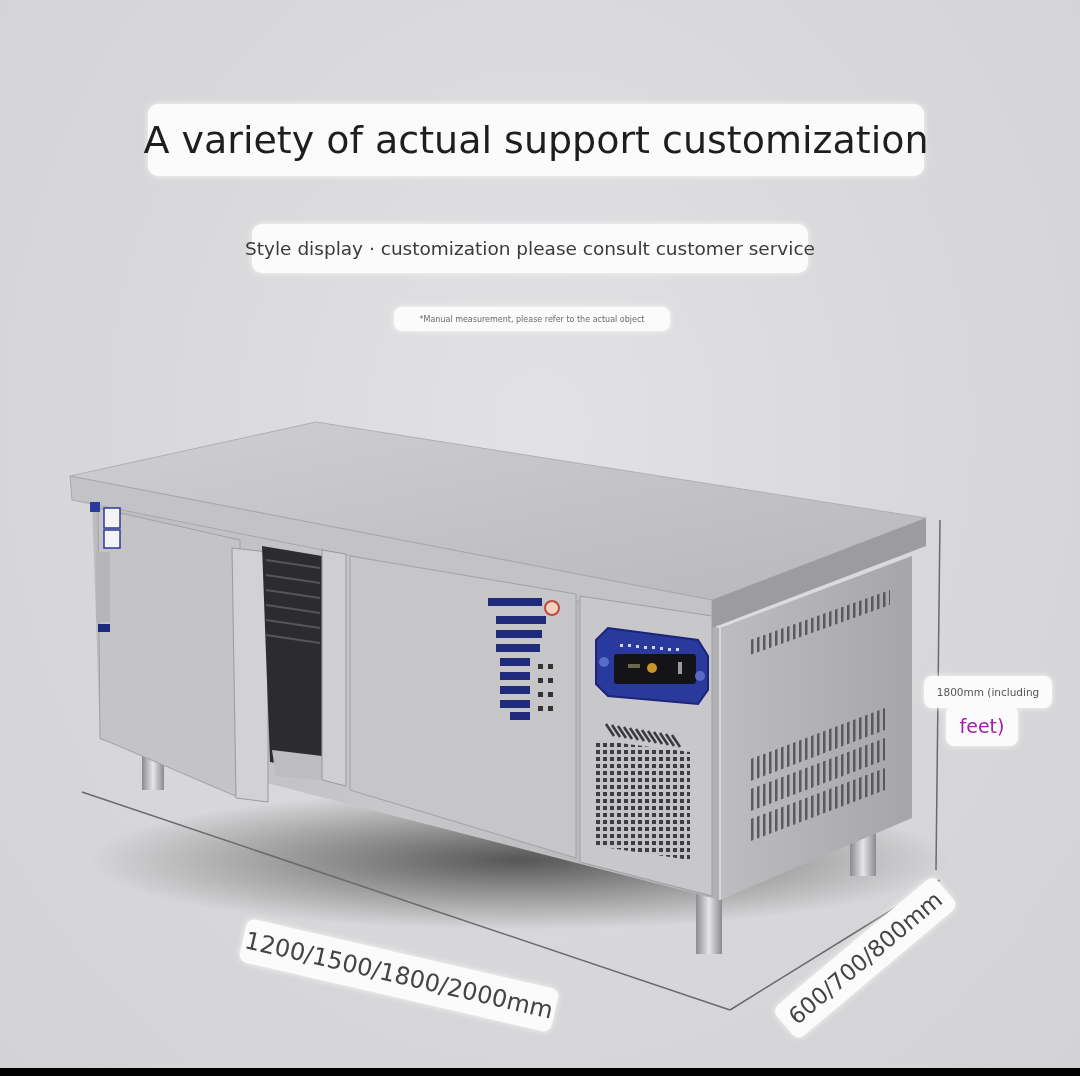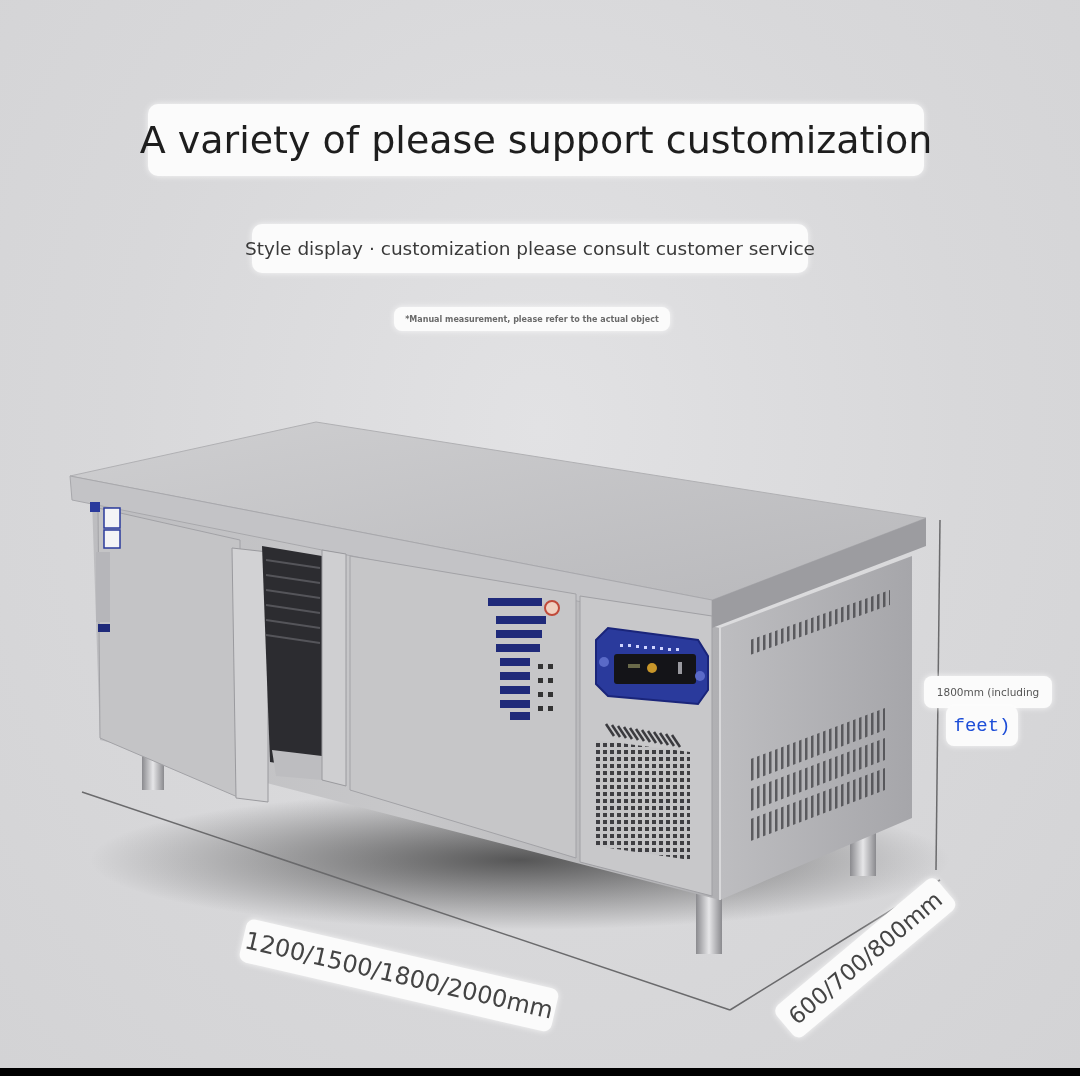--- a/index.html
+++ b/index.html
@@ -15,31 +15,31 @@
   }
   .bottom-bar { position: absolute; left: 0; top: 1068px; width: 1080px; height: 8px; background: #000; }
   .pill {
     position: absolute; background: #fbfbfb; border-radius: 10px;
     box-shadow: 0 0 6px rgba(255,255,255,0.8);
     color: #2b2b2b; white-space: nowrap;
     display: flex; align-items: center; justify-content: center;
   }
   .headline { left: 148px; top: 104px; width: 776px; height: 72px; font-size: 38px; color: #1e1e1e; }
   .subline { left: 252px; top: 224px; width: 556px; height: 49px; font-size: 18.5px; color: #3a3a3a; }
-  .note { left: 394px; top: 307px; width: 276px; height: 24px; font-size: 8px; color: #6a6a6a; border-radius: 8px; font-weight: bold; }
+  .note { left: 394px; top: 307px; width: 276px; height: 24px; font-size: 8px; color: #6a6a6a; border-radius: 8px; }
   .dim-width {
     left: 248px; top: 918px; width: 320px; height: 44px; font-size: 24px; color: #444;
     transform-origin: 0 0; transform: rotate(13deg); border-radius: 8px;
   }
   .dim-depth {
     left: 772px; top: 1010px; width: 210px; height: 40px; font-size: 23px; color: #444;
     transform-origin: 0 0; transform: rotate(-40deg); border-radius: 8px;
   }
   .dim-height-1 { left: 924px; top: 676px; width: 128px; height: 32px; font-size: 10.5px; color: #555; border-radius: 8px; }
-  .dim-height-2 { left: 946px; top: 706px; width: 72px; height: 40px; font-size: 19px; color: #1d4ed8; border-radius: 8px; font-family: Liberation Mono, monospace; }
+  .dim-height-2 { left: 946px; top: 706px; width: 72px; height: 40px; font-size: 19px; color: #a21caf; border-radius: 8px; }
   svg.fridge { position: absolute; left: 0; top: 0; }
 </style>
 </head>
 <body>
 
 <div class="canvas">
 
   <svg class="fridge" width="1080" height="1068" viewBox="0 0 1080 1068">
     <defs>
       <linearGradient id="top" x1="0" y1="0" x2="1" y2="1">
@@ -182,21 +182,21 @@
       <line x1="654" y1="732" x2="662" y2="744"></line>
         <line x1="660" y1="733" x2="668" y2="745"></line>
       <line x1="666" y1="734" x2="674" y2="746"></line>
         <line x1="672" y1="735" x2="680" y2="747"></line>
     </g>
     <polygon points="596,740 690,752 690,860 596,846" fill="url(#dots)"></polygon>
 
     <line x1="720" y1="628" x2="720" y2="900" stroke="#d8d8da" stroke-width="2"></line>
   </svg>
 
-  <div class="pill headline">A variety of please support customization</div>
+  <div class="pill headline">A variety of actual support customization</div>
   <div class="pill subline">Style display · customization please consult customer service</div>
   <div class="pill note">*Manual measurement, please refer to the actual object</div>
 
   <div class="pill dim-width">1200/1500/1800/2000mm</div>
   <div class="pill dim-depth">600/700/800mm</div>
   <div class="pill dim-height-1">1800mm (including</div>
   <div class="pill dim-height-2">feet)</div>
 </div>
 
 <div class="bottom-bar"></div>

